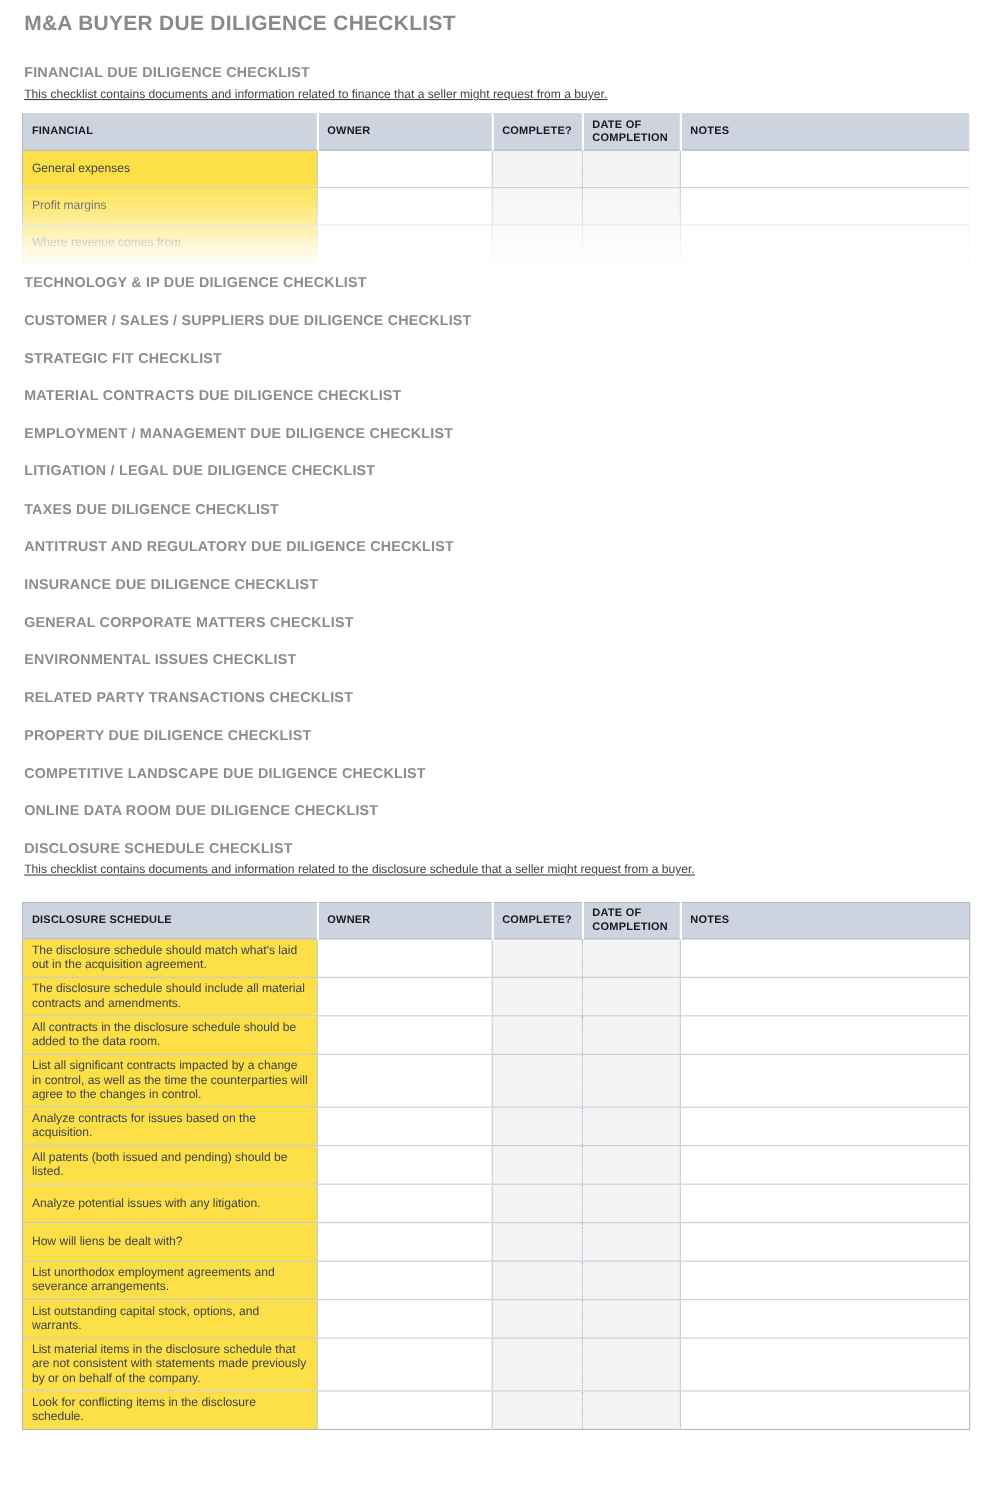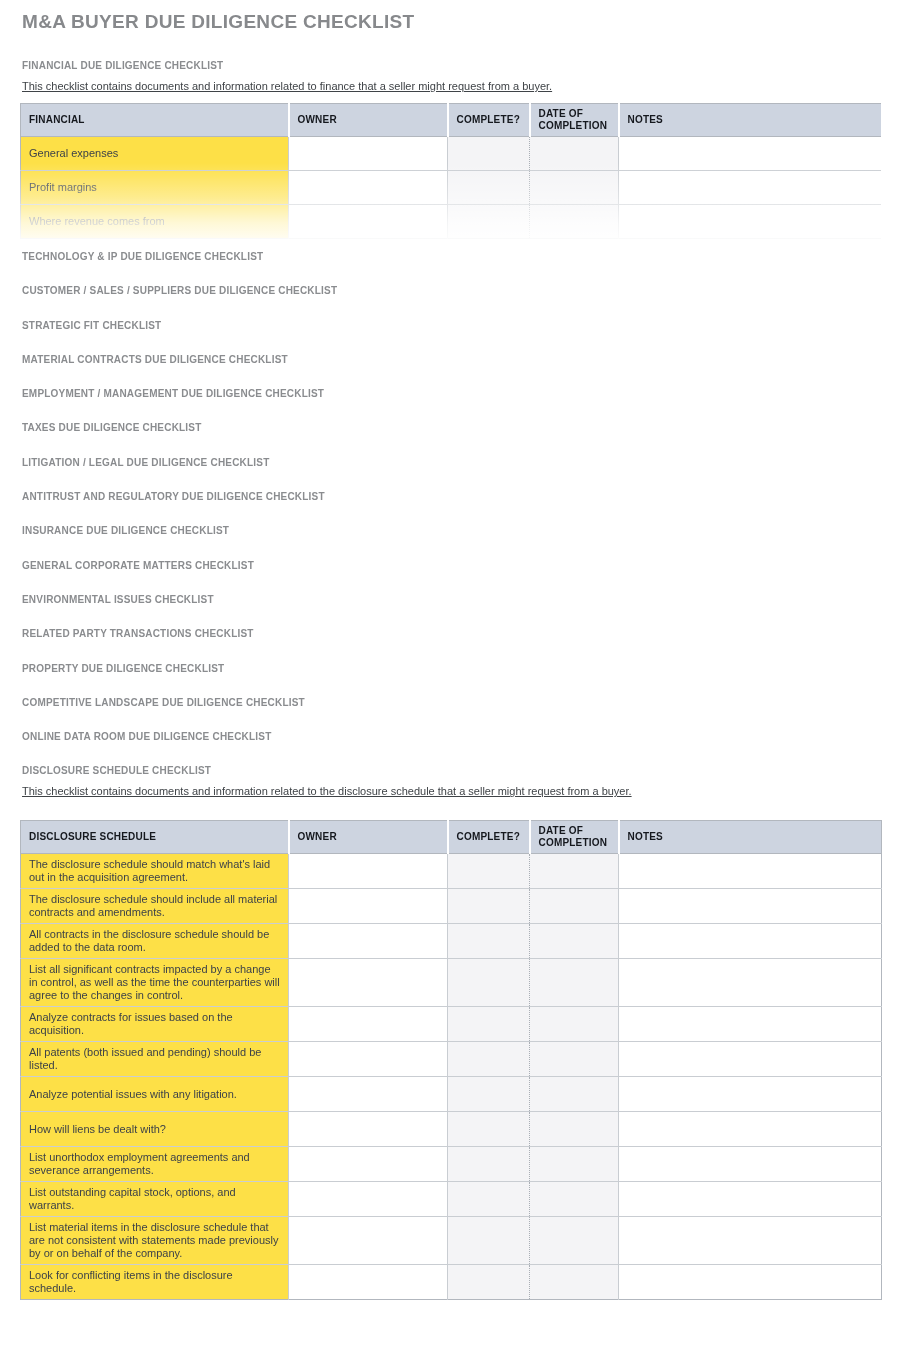--- a/index.html
+++ b/index.html
@@ -20,21 +20,21 @@
   h1.page-title {
     margin: 0 0 0 2px;
     font-size: 19px;
     line-height: 20px;
     font-weight: 700;
     color: #87898c;
     letter-spacing: 0.3px;
   }
   h2.section-heading {
     margin: 0 0 0 2px;
-    font-size: 10px;
+    font-size: 13px;
     line-height: 18px;
     font-weight: 700;
     color: #8a8c8f;
     letter-spacing: 0.2px;
   }
   h2.financial-heading { margin-top: 25px; }
   p.section-description {
     margin: 5px 0 0 2px;
     font-size: 11px;
     line-height: 13px;
@@ -159,22 +159,22 @@
       </table>
     <div class="fade-overlay"></div>
   </div>
 
   <div class="toc" id="toc">
       <h2 class="section-heading">TECHNOLOGY &amp; IP DUE DILIGENCE CHECKLIST</h2>
       <h2 class="section-heading">CUSTOMER / SALES / SUPPLIERS DUE DILIGENCE CHECKLIST</h2>
       <h2 class="section-heading">STRATEGIC FIT CHECKLIST</h2>
       <h2 class="section-heading">MATERIAL CONTRACTS DUE DILIGENCE CHECKLIST</h2>
       <h2 class="section-heading">EMPLOYMENT / MANAGEMENT DUE DILIGENCE CHECKLIST</h2>
+      <h2 class="section-heading">LITIGATION / LEGAL DUE DILIGENCE CHECKLIST</h2>
       <h2 class="section-heading">TAXES DUE DILIGENCE CHECKLIST</h2>
-      <h2 class="section-heading">LITIGATION / LEGAL DUE DILIGENCE CHECKLIST</h2>
       <h2 class="section-heading">ANTITRUST AND REGULATORY DUE DILIGENCE CHECKLIST</h2>
       <h2 class="section-heading">INSURANCE DUE DILIGENCE CHECKLIST</h2>
       <h2 class="section-heading">GENERAL CORPORATE MATTERS CHECKLIST</h2>
       <h2 class="section-heading">ENVIRONMENTAL ISSUES CHECKLIST</h2>
       <h2 class="section-heading">RELATED PARTY TRANSACTIONS CHECKLIST</h2>
       <h2 class="section-heading">PROPERTY DUE DILIGENCE CHECKLIST</h2>
       <h2 class="section-heading">COMPETITIVE LANDSCAPE DUE DILIGENCE CHECKLIST</h2>
       <h2 class="section-heading">ONLINE DATA ROOM DUE DILIGENCE CHECKLIST</h2>
     </div>
 

